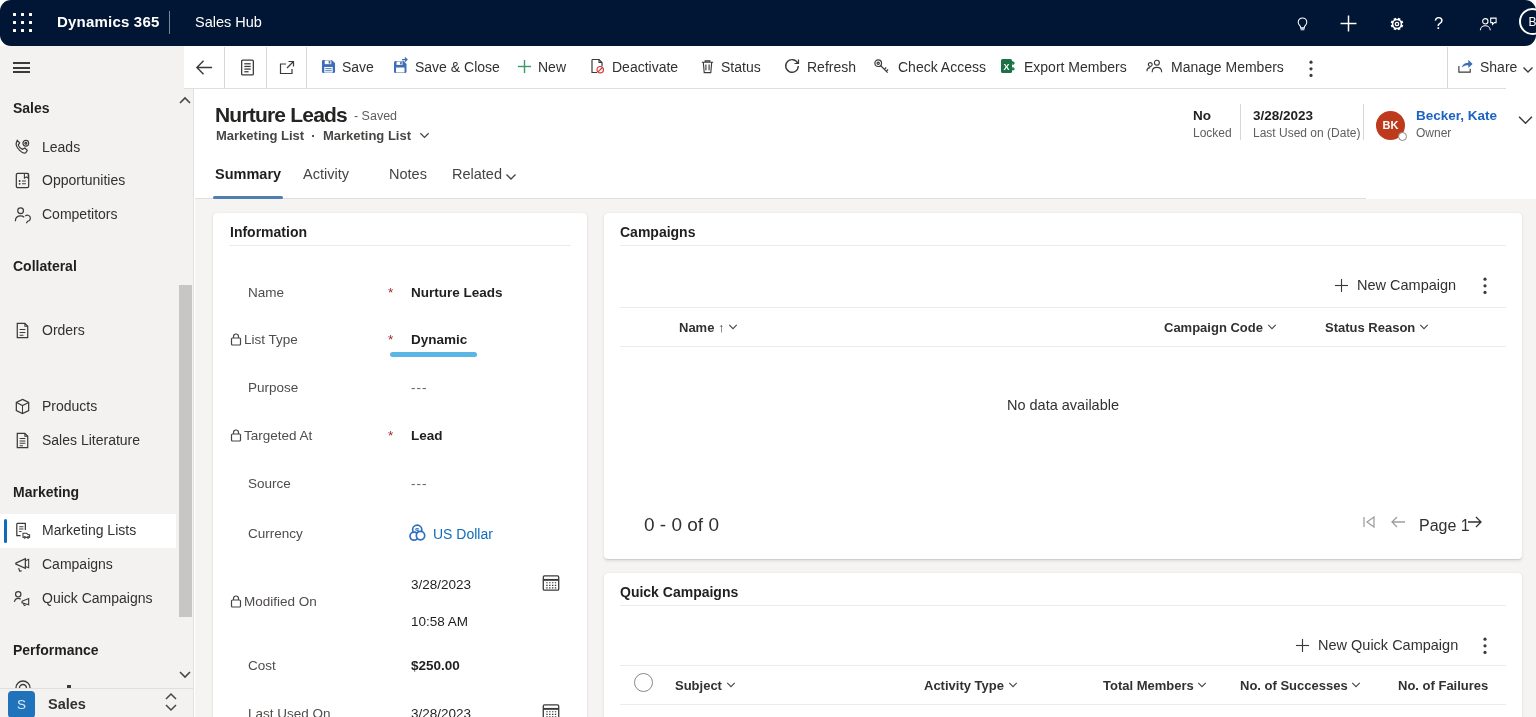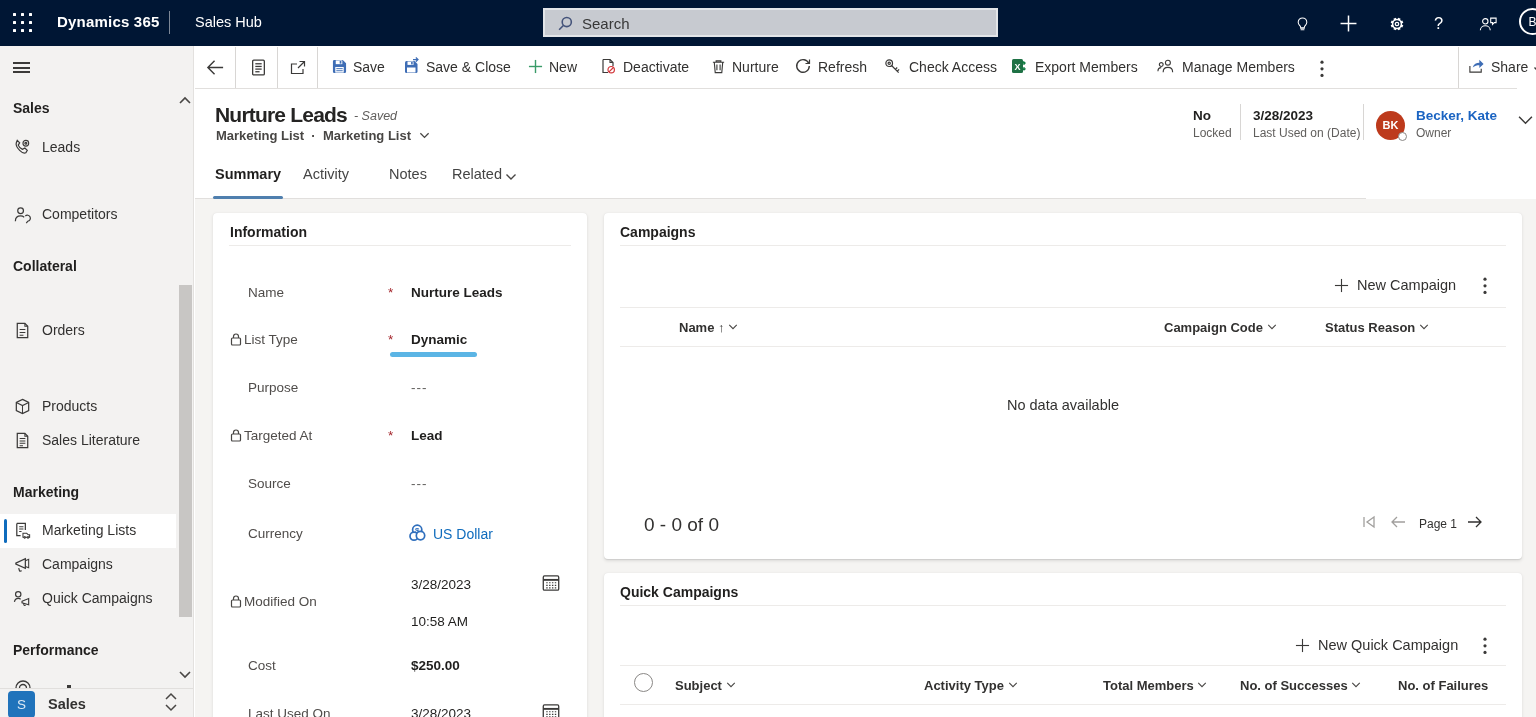--- a/index.html
+++ b/index.html
@@ -1,21 +1,21 @@
 <!DOCTYPE html>
 <html><head>
 <meta charset="utf-8">
 <style>
 * { margin:0; padding:0; box-sizing:border-box; }
 html,body { width:1536px; height:717px; overflow:hidden; }
 body { font-family:"Liberation Sans", sans-serif; background:#fff; position:relative; }
 .abs { position:absolute; }
 
 
-#topbar { position:absolute; left:0; top:0; width:1536px; height:46px; background:#001634; color:#fff; }
+#topbar { position:absolute; left:0; top:0; width:1536px; height:46px; background:#001634; color:#fff;border-radius:11px; }
 #waffle { position:absolute; left:13px; top:13px; width:20px; height:20px; }
 #waffle i { position:absolute; width:3px; height:3px; background:#fff; border-radius:0.5px; }
 #brand { position:absolute; left:57px; top:13px; font-size:15px; font-weight:bold; color:#fff; letter-spacing:0.2px; }
 #topdiv { position:absolute; left:169px; top:11px; width:1px; height:23px; background:#7d8796; }
 #apptitle { position:absolute; left:195px; top:14px; font-size:14.5px; color:#fff; }
 #searchbox { position:absolute; left:543px; top:8px; width:455px; height:29px; background:#c7cad0; border:2px solid #e3e5e8; }
 #searchbox svg { position:absolute; left:12px; top:5px; }
 #searchbox span { position:absolute; left:37px; top:5px; font-size:15px; color:#373737; }
 .topico { position:absolute; top:14px; }
 #avatarB { position:absolute; left:1519px; top:8px; width:27px; height:27px; border:2px solid #fff; border-radius:50%; color:#fff; font-size:12px; text-align:center; line-height:24px; }
@@ -30,29 +30,29 @@
 .navitem .tx { position:absolute; left:42px; top:8px; }
 .navitem.sel { background:#fff; }
 .navitem.sel:before { content:""; position:absolute; left:4px; top:5px; width:3px; height:24px; background:#0f6cbd; border-radius:2px; }
 #sb-thumb { position:absolute; left:179px; top:239px; width:13px; height:332px; background:#c8c6c4; }
 .sb-arrow { position:absolute; left:177px; width:16px; height:16px; color:#484644; }
 #sb-footer { position:absolute; left:0; top:642px; width:193px; height:29px; border-top:1px solid #e1dfdd; background:#f3f2f1; }
 #sb-footer .sq { position:absolute; left:8px; top:2px; width:27px; height:27px; background:#2073bb; border-radius:4px; color:#dce9f5; font-size:13.5px; text-align:center; line-height:27px; }
 #sb-footer .tx { position:absolute; left:48px; top:7px; font-size:14.5px; font-weight:bold; color:#323130; }
 
 
-#cmdbar { position:absolute; left:195px; top:46px; width:1322px; height:43px; background:#fff; border-bottom:1px solid #e1dfdd; font-size:14px; color:#323130; }
+#cmdbar { position:absolute; left:184px; top:46px; width:1322px; height:43px; background:#fff; border-bottom:1px solid #e1dfdd; font-size:14px; color:#323130; }
 #cmdbar .vdiv { position:absolute; top:1px; width:1px; height:41px; background:#d8d6d4; }
 .cmd { position:absolute; top:13px; white-space:nowrap; }
 .cmd svg, .cmdico { position:absolute; top:-2px; }
 
 
 #rechead { position:absolute; left:195px; top:89px; width:1341px; height:110px; background:#fff; }
 #title { position:absolute; left:20px; top:14px; font-size:21px; font-weight:bold; letter-spacing:-0.8px; color:#252423; }
-#saved { position:absolute; top:20px; font-size:12.5px; color:#605e5c;font-style:italic; }
+#saved { position:absolute; top:20px; font-size:12.5px; color:#605e5c; }
 #subtitle { position:absolute; left:21px; top:39px; font-size:13px; font-weight:bold; color:#484644; }
 .hl { position:absolute; white-space:nowrap; }
 .hl .v { font-size:13.5px; font-weight:bold; color:#201f1e; }
 .hl .l { font-size:12px; color:#605e5c; margin-top:3px; }
 .hdiv { position:absolute; top:15px; width:1px; height:36px; background:#d8d6d4; }
 #avatarBK { position:absolute; left:1181px; top:22px; width:29px; height:29px; border-radius:50%; background:#bd3a1c; color:#fff; font-size:11px; font-weight:bold; text-align:center; line-height:29px; }
 #presence { position:absolute; left:1203px; top:43px; width:9px; height:9px; border-radius:50%; background:#fff; border:1.5px solid #8a8886; }
 #tabs { position:absolute; left:0px; top:76px; width:1171px; height:34px; border-bottom:1px solid #e1dfdd; }
 .tab { position:absolute; top:1px; font-size:14.5px; color:#444; }
 .tab.act { font-weight:bold; color:#201f1e; }
@@ -91,27 +91,20 @@
       <i style="left:0px; top:8px"></i>
       <i style="left:8px; top:8px"></i>
       <i style="left:16px; top:8px"></i>
       <i style="left:0px; top:16px"></i>
       <i style="left:8px; top:16px"></i>
       <i style="left:16px; top:16px"></i>
     </div>
   <div id="brand">Dynamics 365</div>
   <div id="topdiv"></div>
   <div id="apptitle">Sales Hub</div>
-  <div id="searchbox">
-    <svg width="17" height="17" viewBox="0 0 16 16">
-        <circle cx="9.2" cy="6.6" r="4.3" fill="none" stroke="#44537a" stroke-width="1.5"></circle>
-        <line x1="6" y1="9.9" x2="2" y2="13.9" stroke="#44537a" stroke-width="1.5"></line>
-      </svg>
-    <span>Search</span>
-  </div>
   <svg class="topico" style="left:1295px; top:16px" width="15" height="16" viewBox="0 0 16 16" fill="none" stroke="#fff" stroke-width="1.1">
       <path d="M5.5 12.5 h5 M6 14.2 h4 M8 1.5 a4.6 4.6 0 0 1 4.6 4.6 c0 1.8-1 2.8-1.8 3.7-.6.7-.8 1.2-.9 2.2 h-3.8 c-.1-1-.3-1.5-.9-2.2-.8-.9-1.8-1.9-1.8-3.7 A4.6 4.6 0 0 1 8 1.5 Z"></path>
     </svg>
   <svg class="topico" style="left:1340px; top:15px" width="17" height="17" viewBox="0 0 16 16" stroke="#fff" stroke-width="1.4">
       <line x1="8" y1="0.5" x2="8" y2="15.5"></line>
       <line x1="0.5" y1="8" x2="15.5" y2="8"></line>
     </svg>
   <svg class="topico" style="left:1389px; top:16px" width="16" height="16" viewBox="0 0 16 16" fill="none" stroke="#fff">
       <circle cx="8" cy="8" r="4.4" stroke-width="1.5"></circle>
       <circle cx="8" cy="8" r="1.7" stroke-width="1.3"></circle>
@@ -143,20 +136,29 @@
       <path d="M3 10 l5-5 5 5"></path>
     </svg>
   <div class="navsec" style="top:54px">Sales</div>
   <div class="navitem" style="top:85px">
       <svg class="ic" viewBox="0 0 20 20" fill="none" stroke="#3b3a39" stroke-width="1.3">
         <path d="M4.5 2.5 l2.5 2.5 -1.5 2.5 c.8 2 2.5 3.7 4.5 4.5 l2.5-1.5 2.5 2.5 -1.5 2.5 c-1 .5-3.5.5-6.5-2.5 s-4-6.5-3.5-8 Z"></path>
         <circle cx="13.5" cy="5.5" r="3" fill="#f3f2f1" stroke-width="1.2"></circle>
         <circle cx="13.5" cy="5.5" r="1"></circle>
       </svg>
       <span class="tx">Leads</span>
+    </div>
+  <div class="navitem" style="top:118px">
+      <svg class="ic" viewBox="0 0 20 20" fill="none" stroke="#3b3a39" stroke-width="1.3">
+        <rect x="3.5" y="2.5" width="13" height="15" rx="1.5"></rect>
+        <path d="M12 2.5 v5 l2-1.4 2 1.4 v-5" stroke-width="1.1"></path>
+        <path d="M7 10.5 h.01 M7 13.5 h.01" stroke-width="2" stroke-linecap="round"></path>
+        <path d="M9.5 10.5 h4 M9.5 13.5 h4" stroke-width="1.1"></path>
+      </svg>
+      <span class="tx">Opportunities</span>
     </div>
   <div class="navitem" style="top:152px">
       <svg class="ic" viewBox="0 0 20 20" fill="none" stroke="#3b3a39" stroke-width="1.3">
         <circle cx="8" cy="6" r="3"></circle>
         <path d="M2.5 17 c0-3.3 2.3-5.5 5.5-5.5 1.5 0 2.8.5 3.8 1.3"></path>
         <path d="M13 11.5 a3.2 3.2 0 1 1 2.5 5.6 l-1.5 2"></path>
       </svg>
       <span class="tx">Competitors</span>
     </div>
   <div class="navsec" style="top:212px">Collateral</div>
@@ -269,21 +271,21 @@
         <line x1="1" y1="8" x2="15" y2="8"></line>
       </svg><span style="margin-left:21px">New</span></div>
   <div class="cmd" style="left:405px"><svg style="top:-1px" width="16" height="16" viewBox="0 0 16 16" fill="none">
         <path d="M3 1.5 h7 l3 3 V8 M3 1.5 V14.5 H8" stroke="#3b3a39" stroke-width="1.2"></path>
         <path d="M10 1.5 v3 h3" stroke="#3b3a39" stroke-width="1.1"></path>
         <circle cx="11.2" cy="11.7" r="3.2" stroke="#d13438" stroke-width="1.2" fill="#fff"></circle>
         <line x1="9" y1="13.9" x2="13.4" y2="9.5" stroke="#d13438" stroke-width="1.2"></line>
       </svg><span style="margin-left:23px">Deactivate</span></div>
   <div class="cmd" style="left:516px"><svg style="top:-1px" width="15" height="16" viewBox="0 0 16 16" fill="none" stroke="#3b3a39" stroke-width="1.2">
         <path d="M2 4 h12 M5.5 4 V2.5 h5 V4 M3.5 4 l1 11 h7 l1-11 M6.3 6.5 v6 M9.7 6.5 v6"></path>
-      </svg><span style="margin-left:21px">Nurture</span></div>
+      </svg><span style="margin-left:21px">Status</span></div>
   <div class="cmd" style="left:600px"><svg style="top:-1px" width="16" height="16" viewBox="0 0 16 16" fill="none" stroke="#3b3a39" stroke-width="1.4">
         <path d="M13.8 5.5 A6.3 6.3 0 1 0 14.3 8"></path>
         <path d="M14.5 1.5 v4 h-4" stroke-width="1.2"></path>
       </svg><span style="margin-left:23px">Refresh</span></div>
   <div class="cmd" style="left:689px"><svg style="top:-1px" width="17" height="17" viewBox="0 0 18 18" fill="none" stroke="#3b3a39" stroke-width="1.3">
         <circle cx="5.5" cy="5.5" r="3.5"></circle>
         <circle cx="5.5" cy="5.5" r="1.2"></circle>
         <path d="M8 8 l7.5 7.5 M12 12 l2-2 M14 14 l2-2"></path>
       </svg><span style="margin-left:25px">Check Access</span></div>
   <div class="cmd" style="left:816px"><svg style="top:-1px" width="16" height="16" viewBox="0 0 16 16">
@@ -454,21 +456,21 @@
         </svg></div>
     <div class="carddiv" style="left:16px; top:133px; width:886px"></div>
     <div style="position:absolute; left:0; top:184px; width:918px; text-align:center; font-size:14.5px; color:#323130">No data available</div>
     <div style="position:absolute; left:40px; top:301px; font-size:19px; color:#323130">0 - 0 of 0</div>
     <svg class="abs" style="left:758px; top:302px" width="14" height="14" viewBox="0 0 14 14" fill="none" stroke="#a19f9d" stroke-width="1.3">
         <path d="M2 2 v10 M12 2 L5 7 l7 5 Z"></path>
       </svg>
     <svg class="abs" style="left:786px; top:302px" width="16" height="14" viewBox="0 0 16 14" fill="none" stroke="#a19f9d" stroke-width="1.3">
         <path d="M15 7 H2 M7 2 L2 7 l5 5"></path>
       </svg>
-    <div style="position:absolute; left:815px; top:304px; font-size:12px; color:#323130">Page 1</div>
+    <div style="position:absolute; left:815px; top:304px; font-size:16px; color:#323130">Page 1</div>
     <svg class="abs" style="left:863px; top:302px" width="16" height="14" viewBox="0 0 16 14" fill="none" stroke="#323130" stroke-width="1.3">
         <path d="M1 7 h13 M9 2 l5 5-5 5"></path>
       </svg>
   </div>
 
   <div class="card" id="qcampcard">
     <div class="cardtitle" style="left:16px; top:11px">Quick Campaigns</div>
     <div class="carddiv" style="left:16px; top:32px; width:886px"></div>
     <div class="newbtn" style="left:714px; top:64px"><svg style="position:absolute; left:-23px; top:1px" width="15" height="15" viewBox="0 0 16 16" stroke="#3b3a39" stroke-width="1.2">
           <line x1="8" y1="1" x2="8" y2="15"></line>

